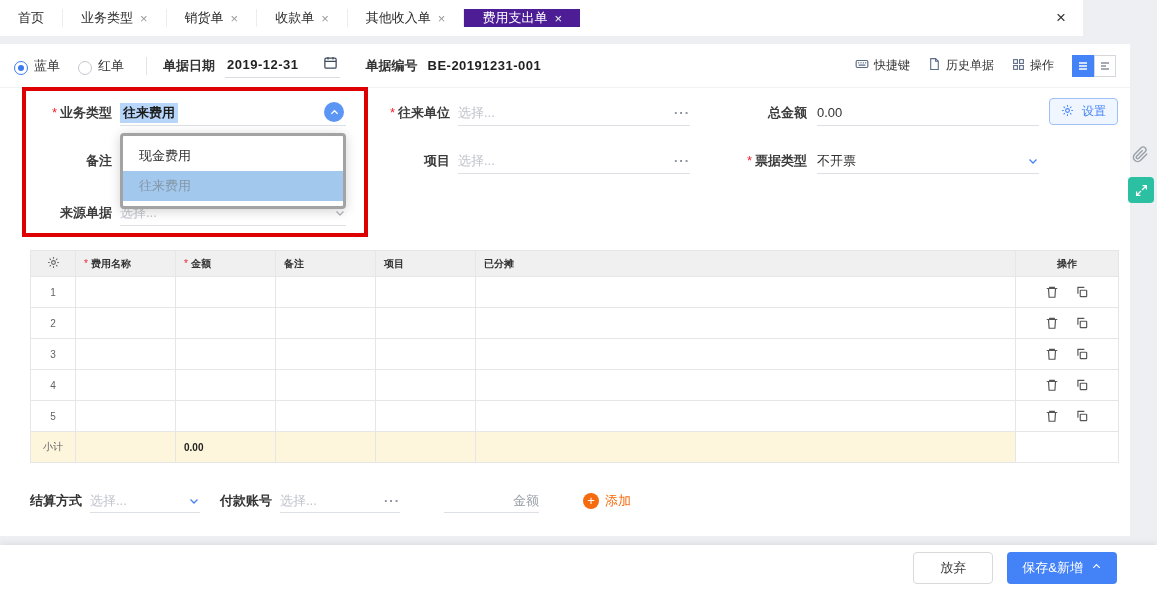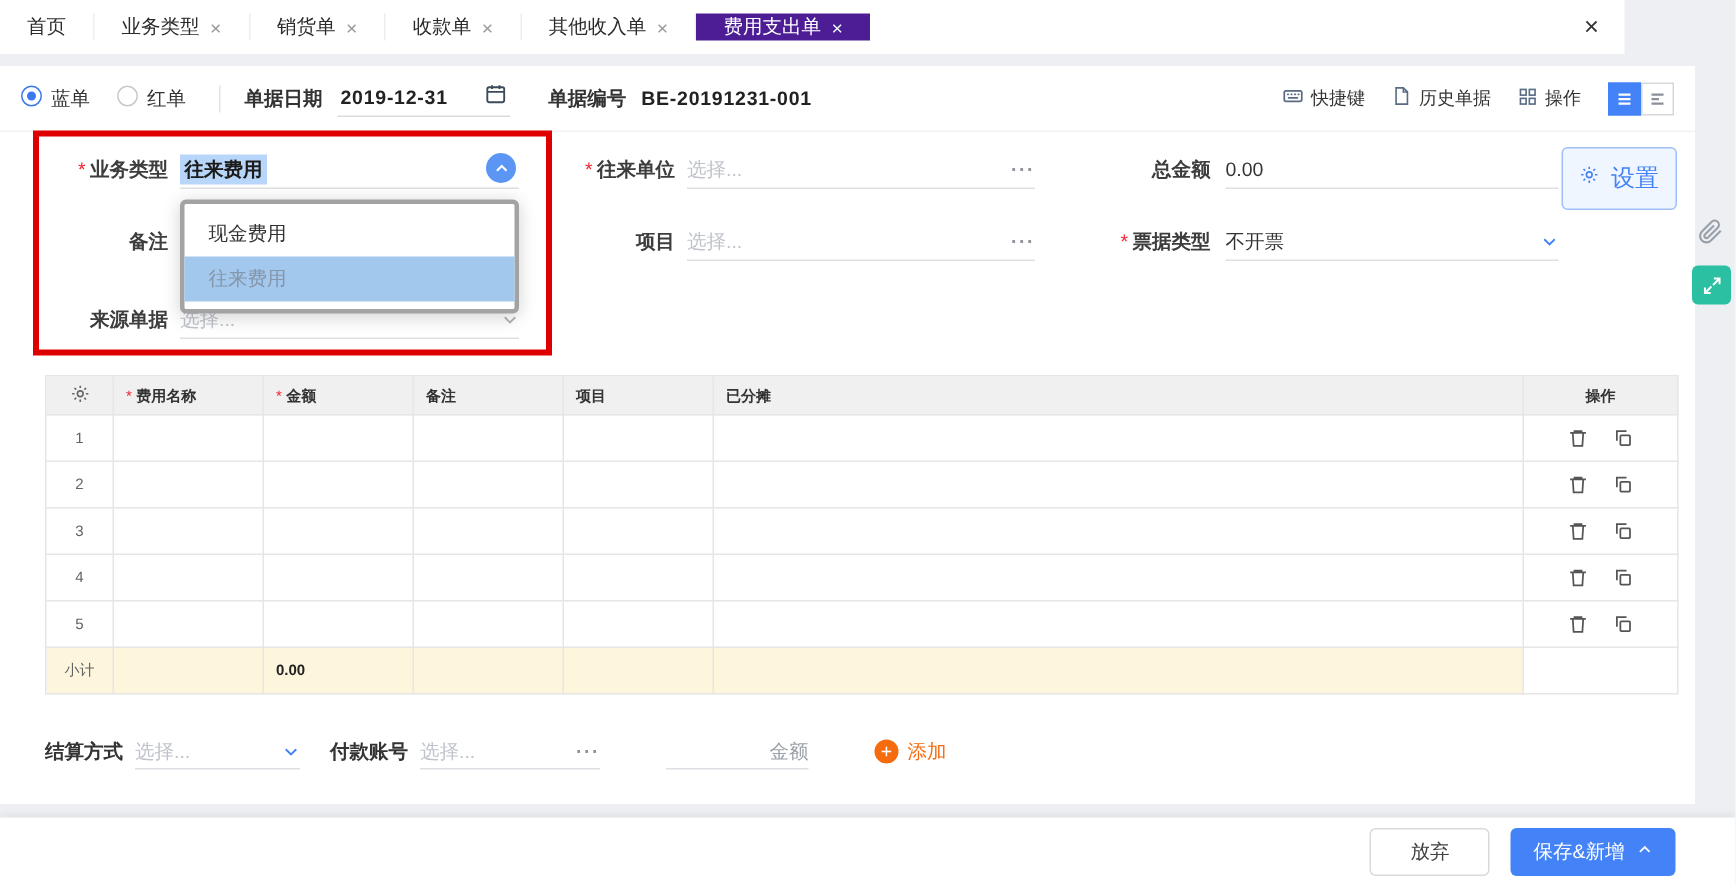--- a/index.html
+++ b/index.html
@@ -16,21 +16,21 @@
   .tab.active { background:#4c1d95; color:#fff; border-right:none; }
   .tab-x { font-size:13px; color:#999; line-height:1; }
   .tab.active .tab-x { color:#eafaf5; }
   .global-close { position:absolute; right:8px; top:0; height:36px; width:28px; display:flex; align-items:center; justify-content:center; font-size:17px; color:#333; cursor:pointer; }
 
   
   .content { position:absolute; top:44px; left:0; width:1130px; height:492px; background:#fff; }
 
   
   .toolbar { height:44px; display:flex; align-items:center; padding:0 14px; border-bottom:1px solid #f2f2f2; }
-  .radio { display:flex; align-items:flex-start; gap:6px; cursor:pointer; margin-right:18px; }
+  .radio { display:flex; align-items:flex-end; gap:6px; cursor:pointer; margin-right:18px; }
   .rdot { width:14px; height:14px; border-radius:50%; border:1px solid #c4c8cf; background:#fff; position:relative; display:inline-block; }
   .rdot.checked { border-color:#3a7af0; }
   .rdot.checked::after { content:""; position:absolute; left:3px; top:3px; width:6px; height:6px; border-radius:50%; background:#3a7af0; }
   .vdiv { width:1px; height:18px; background:#e3e4e8; margin:0 16px 0 4px; }
   .tb-label { font-weight:700; margin-right:10px; white-space:nowrap; }
   .tb-value { font-weight:700; color:#222; letter-spacing:.5px; }
   .tb-date { display:flex; align-items:center; gap:24px; border-bottom:1px solid #d8dbe0; padding:2px 2px 4px 2px; margin-right:26px; cursor:text; }
   .tb-no { display:flex; align-items:center; }
   .toolbar-right { margin-left:auto; display:flex; align-items:center; gap:18px; }
   .tb-link { display:flex; align-items:center; gap:5px; color:#333; font-size:12px; cursor:pointer; white-space:nowrap; }
@@ -45,21 +45,21 @@
   .f-field { position:absolute; height:26px; border-bottom:1px solid #dcdfe4; display:flex; align-items:center; cursor:text; }
   .placeholder { color:#bfc3cb; }
   .fl1 { left:10px; width:102px; } .ff1 { left:120px; width:226px; }
   .fl2 { left:368px; width:82px; } .ff2 { left:458px; width:232px; }
   .fl3 { left:710px; width:97px; } .ff3 { left:817px; width:222px; }
   .r1 { top:12px; } .r2 { top:60px; } .r3 { top:112px; }
   .sel-highlight { background:#b7d6fa; font-weight:700; color:#1b1b1b; padding:1px 3px; }
   .circle-btn { position:absolute; right:2px; top:2px; width:20px; height:20px; border-radius:50%; background:#5b96f5; display:flex; align-items:center; justify-content:center; cursor:pointer; }
   .dots { margin-left:auto; color:#8a8f99; letter-spacing:1px; font-weight:700; cursor:pointer; }
   .chev { margin-left:auto; display:flex; align-items:center; cursor:pointer; }
-  .settings-btn { position:absolute; right:12px; top:10px; height:42px; padding:0 11px; border:1px solid #9fc0f7; background:#f0f6ff; color:#4382f7; border-radius:4px; display:flex; align-items:center; gap:8px; font-size:16px; cursor:pointer; }
+  .settings-btn { position:absolute; right:12px; top:10px; height:27px; padding:0 11px; border:1px solid #9fc0f7; background:#f0f6ff; color:#4382f7; border-radius:4px; display:flex; align-items:center; gap:8px; font-size:12px; cursor:pointer; }
 
   
   .dropdown { position:absolute; left:120px; top:45px; width:226px; background:#fff; border:3px solid #a3a3a3; border-radius:4px; box-shadow:0 2px 12px rgba(0,0,0,.18); padding:5px 0; z-index:40; }
   .dd-opt { height:30px; line-height:30px; padding:0 16px; cursor:pointer; color:#333; }
   .dd-opt.selected { background:#a3c8ee; color:#8496a8; }
 
   
   .grid { border-collapse:collapse; table-layout:fixed; width:1088px; margin-left:30px; }
   .grid th, .grid td { border:1px solid #e6e6e6; padding:0 8px; font-size:10px; }
   .grid thead th { background:#f0f0f0; height:26px; font-weight:700; text-align:left; color:#333; }

